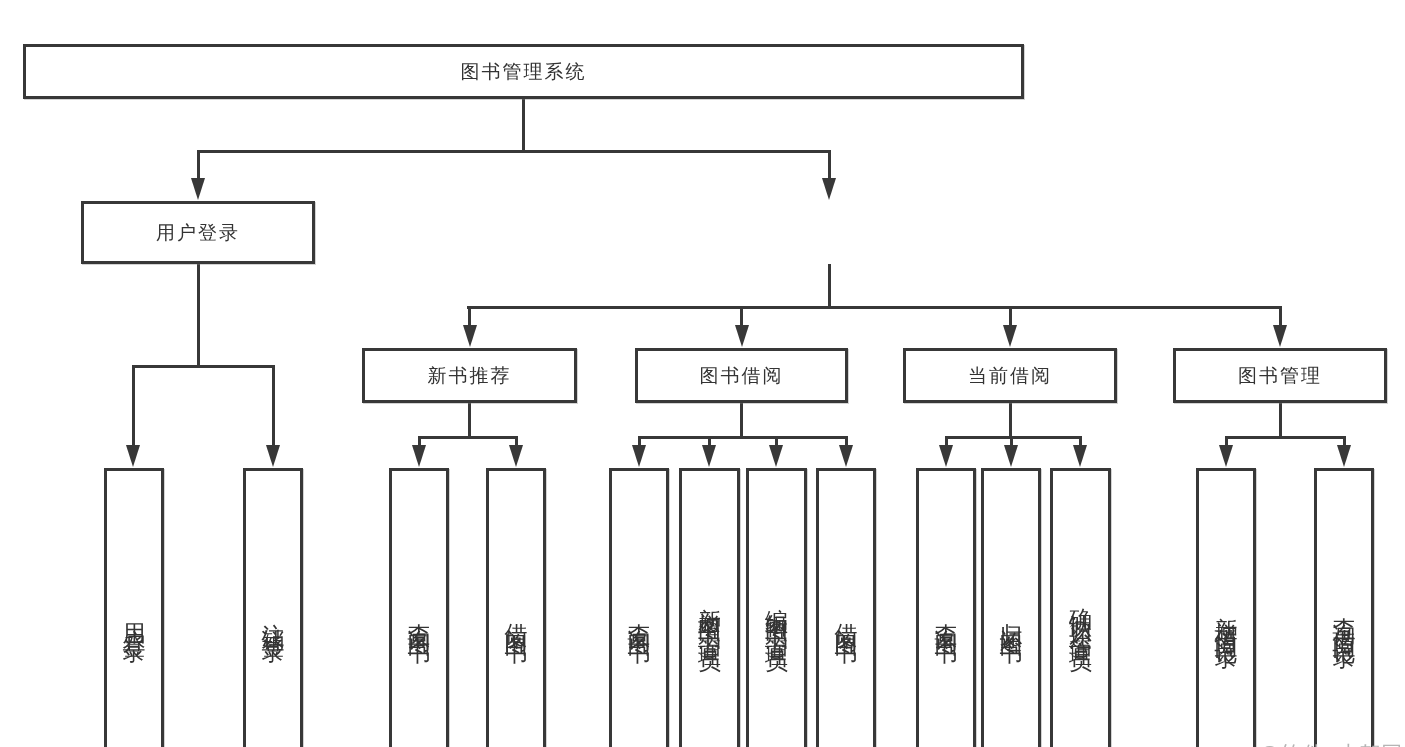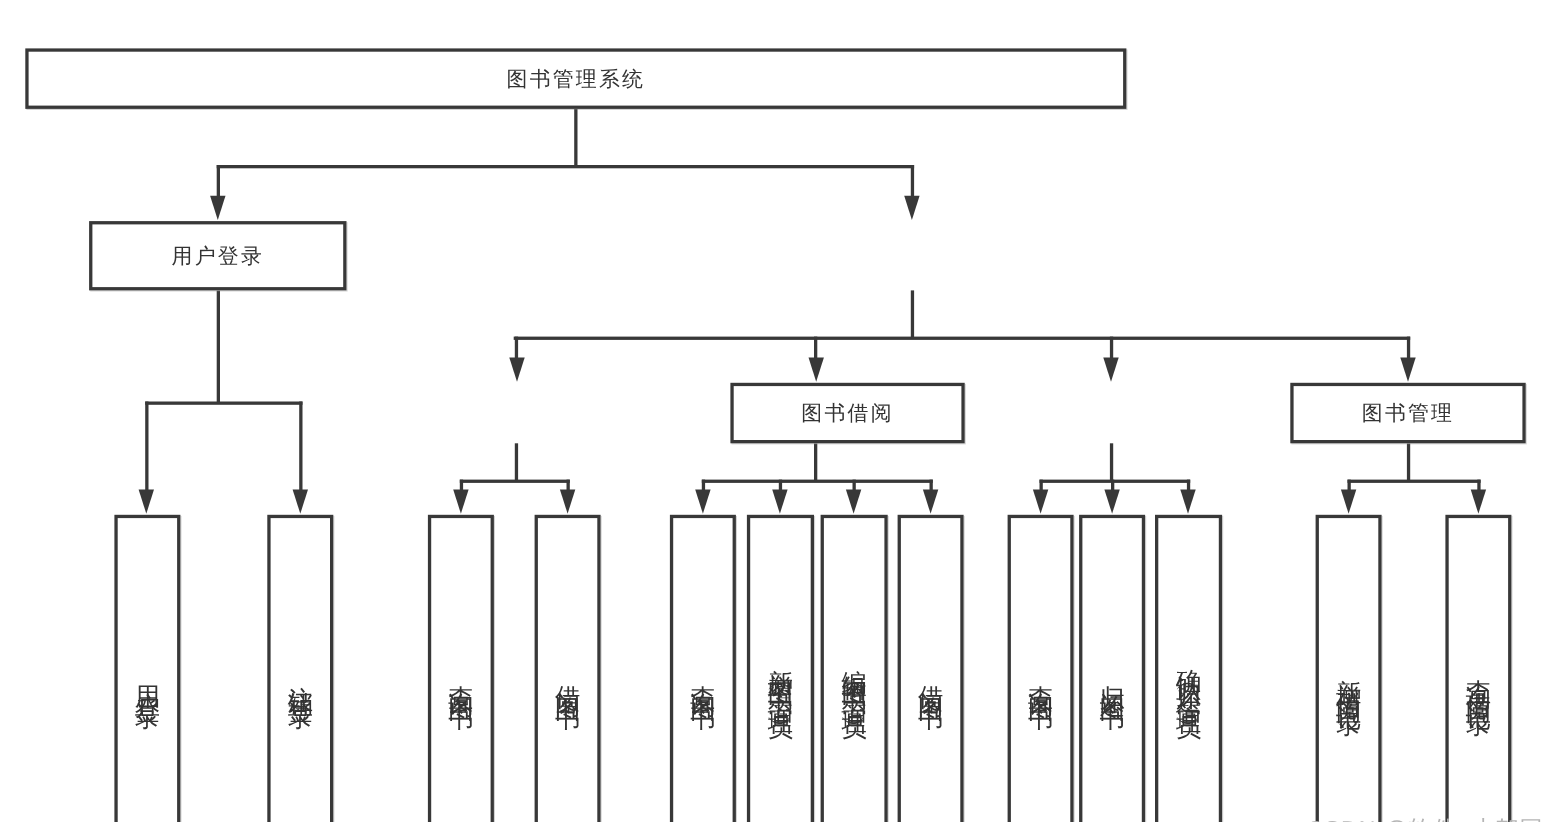--- a/index.html
+++ b/index.html
@@ -118,22 +118,28 @@
   <div class="arrow" style="left:1337px;top:414px"></div>
 
   <div class="box hdr" style="left:23px;top:13px;width:1001px;height:55px">
     <span>图书管理系统</span>
   </div>
 
   <div class="box hdr" style="left:81px;top:170px;width:234px;height:63px">
     <span>用户登录</span>
   </div>
 
-  <div class="box hdr" style="left:664px;top:317px;width:213px;height:55px">
+  <div class="box hdr" style="left:362px;top:317px;width:215px;height:55px">
+    <span>新书推荐</span>
+  </div>
+  <div class="box hdr" style="left:635px;top:317px;width:213px;height:55px">
     <span>图书借阅</span>
+  </div>
+  <div class="box hdr" style="left:903px;top:317px;width:214px;height:55px">
+    <span>当前借阅</span>
   </div>
   <div class="box hdr" style="left:1173px;top:317px;width:214px;height:55px">
     <span>图书管理</span>
   </div>
 
   <div class="box leaf" style="left:104px;top:437px;width:60px;height:298px">
     <span>用户登录</span>
   </div>
   <div class="box leaf" style="left:243px;top:437px;width:60px;height:298px">
     <span>注销登录</span>

